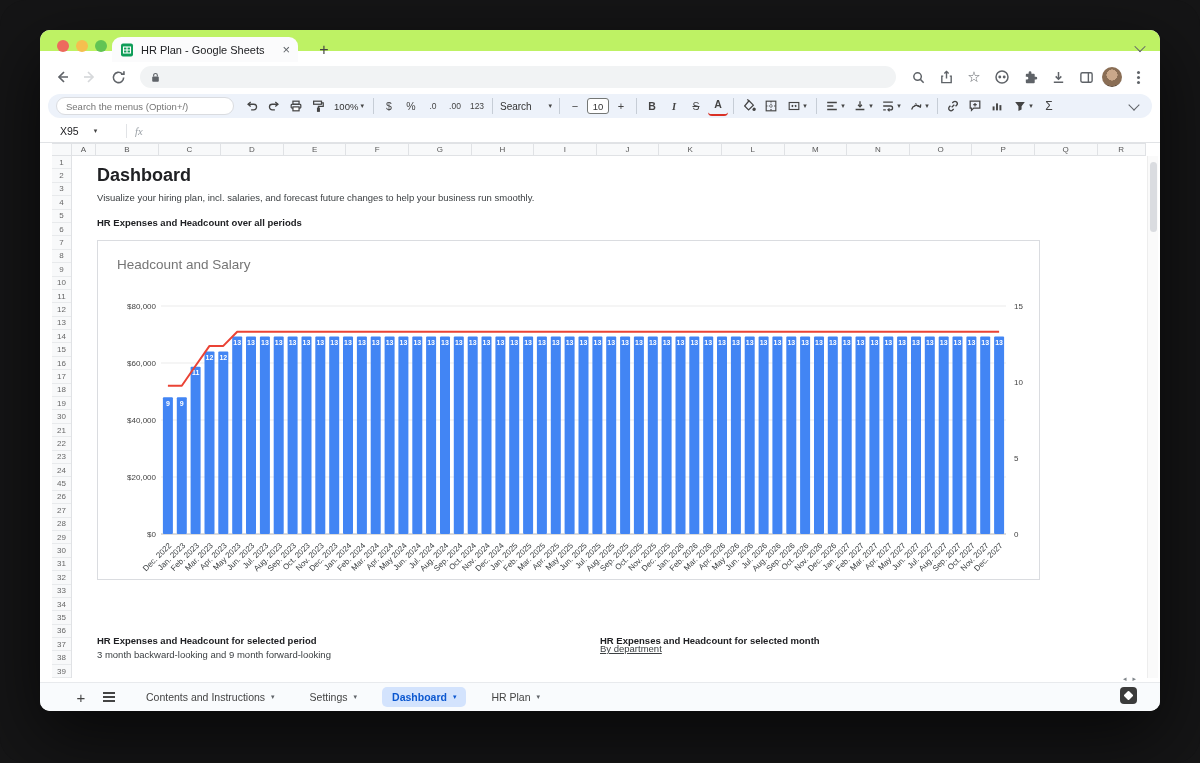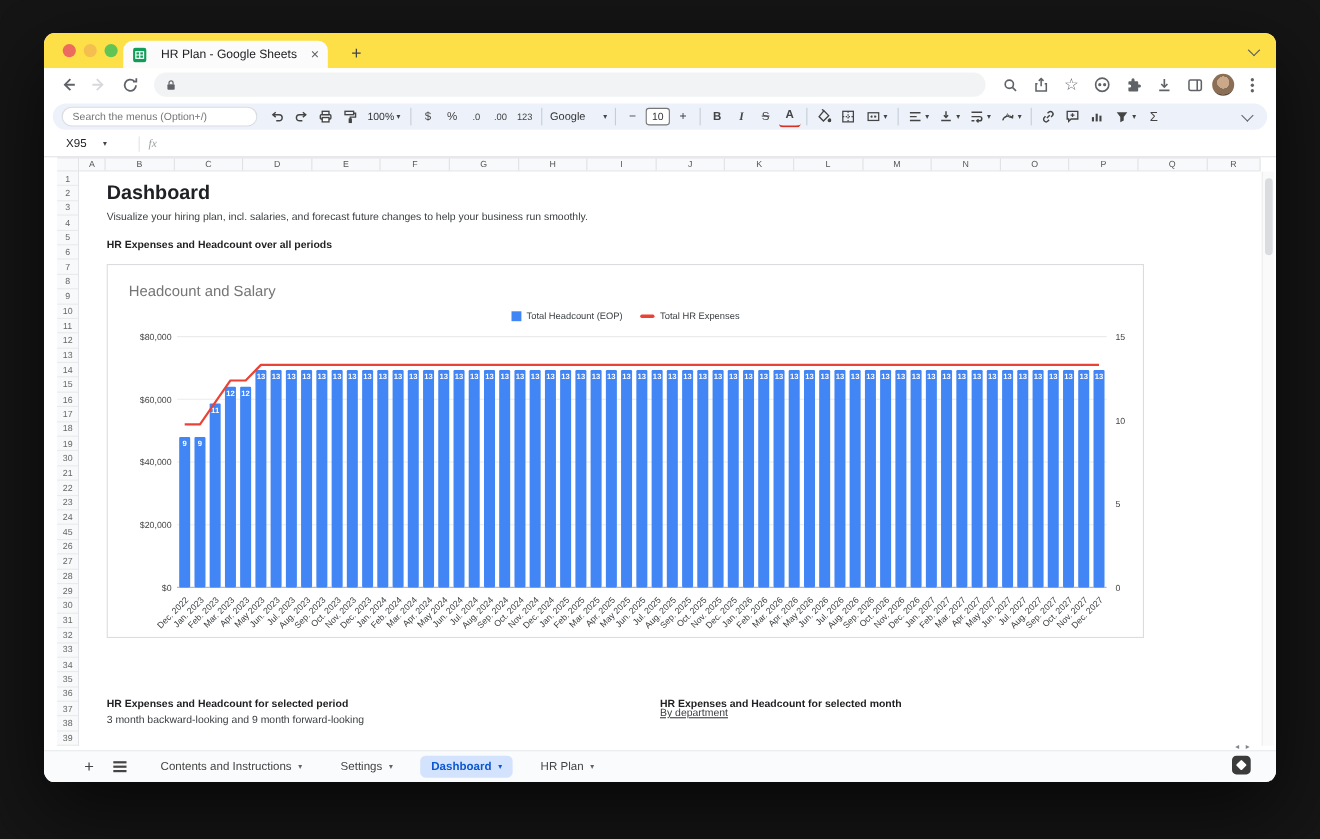--- a/index.html
+++ b/index.html
@@ -5,21 +5,21 @@
   :root{
     --accent-blue:#0b57d0; --tab-active-bg:#d3e3fd; --bar-color:#4285f4; --line-color:#ea4335;
     --traffic-red:#ed6a5e; --traffic-yellow:#f5bf4f; --traffic-green:#61c454;
   }
   *{box-sizing:border-box;margin:0;padding:0;}
   html,body{width:1200px;height:763px;background:#151516;font-family:"Liberation Sans","DejaVu Sans",sans-serif;}
   .stage{position:relative;width:1200px;height:763px;background:#151516;overflow:hidden;border-radius:26px;}
   .window{position:absolute;left:40px;top:30px;width:1120px;height:681px;border-radius:10px;background:#fff;
           box-shadow:0 24px 70px rgba(0,0,0,.65);overflow:hidden;}
   
-  .tabstrip{position:absolute;left:0;top:0;width:100%;height:32px;background:#fde047;text-align:center;}
+  .tabstrip{position:absolute;left:0;top:0;width:100%;height:21px;background:#bef264;}
   .traffic{position:absolute;left:17px;top:10px;display:flex;gap:7px;}
   .tl{width:12px;height:12px;border-radius:50%;display:inline-block;}
   .tl.red{background:var(--traffic-red);} .tl.yellow{background:var(--traffic-yellow);} .tl.green{background:var(--traffic-green);}
   .chrome-tab{position:absolute;left:72px;top:7px;width:186px;height:25px;background:#fbfbfc;border-radius:9px 9px 0 0;
               display:flex;align-items:center;padding:0 8px;gap:7px;}
   .tab-title{font-size:11px;color:#202124;white-space:nowrap;overflow:hidden;flex:1;}
   .tab-close{font-size:13px;color:#5f6368;cursor:default;line-height:1;}
   .newtab{position:absolute;left:272px;top:8px;font-size:16px;color:#444;width:24px;height:24px;display:flex;align-items:center;justify-content:center;}
   .chev{width:8px;height:8px;border-right:1.6px solid #5f6368;border-bottom:1.6px solid #5f6368;transform:rotate(45deg);display:inline-block;}
   .tabsearch{position:absolute;right:16px;top:8px;}
@@ -230,21 +230,21 @@
           <span class="dd">▾</span>
           </span>
         <span class="sep"></span>
         <span class="ti tglyph" style="font-weight:normal;">$</span>
         <span class="ti tglyph" style="font-weight:normal;">%</span>
         <span class="ti" style="font-size:8.5px;color:#444;">.0</span>
         <span class="ti" style="font-size:8.5px;color:#444;">.00</span>
         <span class="ti" style="font-size:8.5px;color:#444;">123</span>
         <span class="sep"></span>
         <span class="ti fontbox" style="width:56px;justify-content:space-between;">
-          <span>Google</span>
+          <span>Search</span>
             <span class="dd">▾</span>
           </span>
         <span class="sep"></span>
         <span class="ti" style="font-size:11px;">−</span>
         <span class="sizebox">10</span>
         <span class="ti" style="font-size:11px;">+</span>
         <span class="sep"></span>
         <span class="ti tglyph">B</span>
         <span class="ti tglyph" style="font-style:italic;font-family:'Liberation Serif','DejaVu Serif',serif;">I</span>
         <span class="ti tglyph" style="text-decoration:line-through;font-weight:normal;">S</span>
@@ -613,30 +613,20 @@
               <text x="877.4" y="305" text-anchor="end" class="xl" transform="rotate(-45 877.4 305)">Oct. 2027</text>
               <rect x="882.2" y="95.4" width="10" height="197.6" rx="1" fill="#4285f4"></rect>
               <text x="887.2" y="103.9" text-anchor="middle" class="bl">13</text>
               <text x="891.2" y="305" text-anchor="end" class="xl" transform="rotate(-45 891.2 305)">Nov. 2027</text>
               <rect x="896.1" y="95.4" width="10" height="197.6" rx="1" fill="#4285f4"></rect>
               <text x="901.1" y="103.9" text-anchor="middle" class="bl">13</text>
               <text x="905.1" y="305" text-anchor="end" class="xl" transform="rotate(-45 905.1 305)">Dec. 2027</text>
               <polyline points="69.9,144.8 83.8,144.8 97.6,124.8 111.5,104.9 125.3,104.9 139.2,90.7 153.0,90.7 166.9,90.7 180.7,90.7 194.6,90.7 208.5,90.7 222.3,90.7 236.2,90.7 250.0,90.7 263.9,90.7 277.7,90.7 291.6,90.7 305.4,90.7 319.3,90.7 333.1,90.7 347.0,90.7 360.8,90.7 374.7,90.7 388.5,90.7 402.4,90.7 416.2,90.7 430.1,90.7 443.9,90.7 457.8,90.7 471.6,90.7 485.5,90.7 499.4,90.7 513.2,90.7 527.1,90.7 540.9,90.7 554.8,90.7 568.6,90.7 582.5,90.7 596.3,90.7 610.2,90.7 624.0,90.7 637.9,90.7 651.7,90.7 665.6,90.7 679.4,90.7 693.3,90.7 707.1,90.7 721.0,90.7 734.8,90.7 748.7,90.7 762.5,90.7 776.4,90.7 790.3,90.7 804.1,90.7 818.0,90.7 831.8,90.7 845.7,90.7 859.5,90.7 873.4,90.7 887.2,90.7 901.1,90.7 " fill="none" stroke="#ea4335" stroke-width="2" stroke-linejoin="round"></polyline>
             </svg></div>
         <div class="chart-title">Headcount and Salary</div>
-        <div class="legend" id="legend">
-            <span class="leg-item">
-              <span class="leg-sq" style="background: rgb(66, 133, 244);"></span>
-              <span>Total Headcount (EOP)</span>
-            </span>
-            <span class="leg-item">
-              <span class="leg-ln" style="background: rgb(234, 67, 53);"></span>
-              <span>Total HR Expenses</span>
-            </span>
-          </div>
       </div>
 
       <div class="b-title" style="left:25px;top:479px;">HR Expenses and Headcount for selected period</div>
       <div class="b-sub" style="left:25px;top:493px;">3 month backward-looking and 9 month forward-looking</div>
       <div class="b-title" style="left:528px;top:479px;">HR Expenses and Headcount for selected month</div>
       <div class="b-sub" style="left:528px;top:487px;text-decoration:underline;">By department</div>
     </div>
 
     <div class="vscroll">
         <div class="vthumb"></div>

